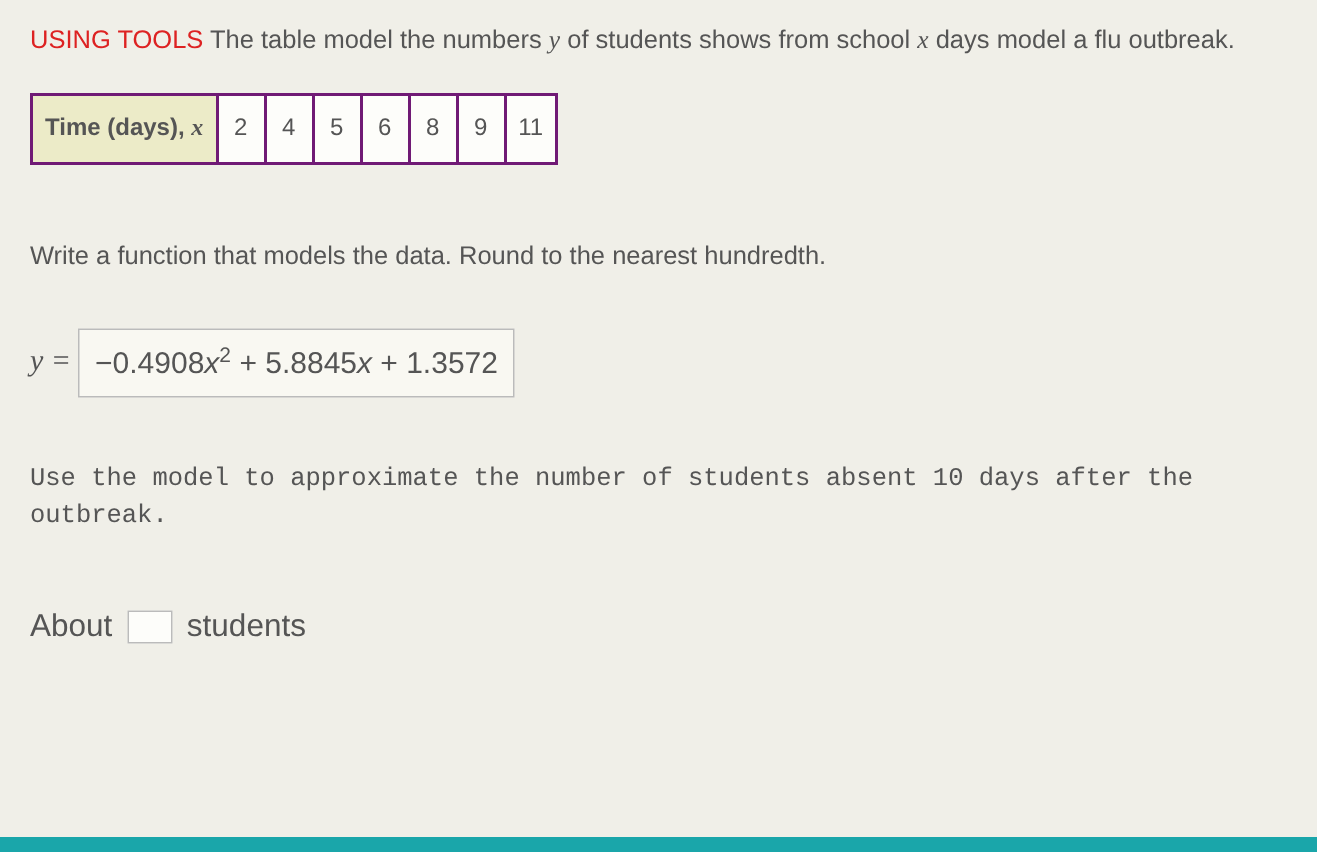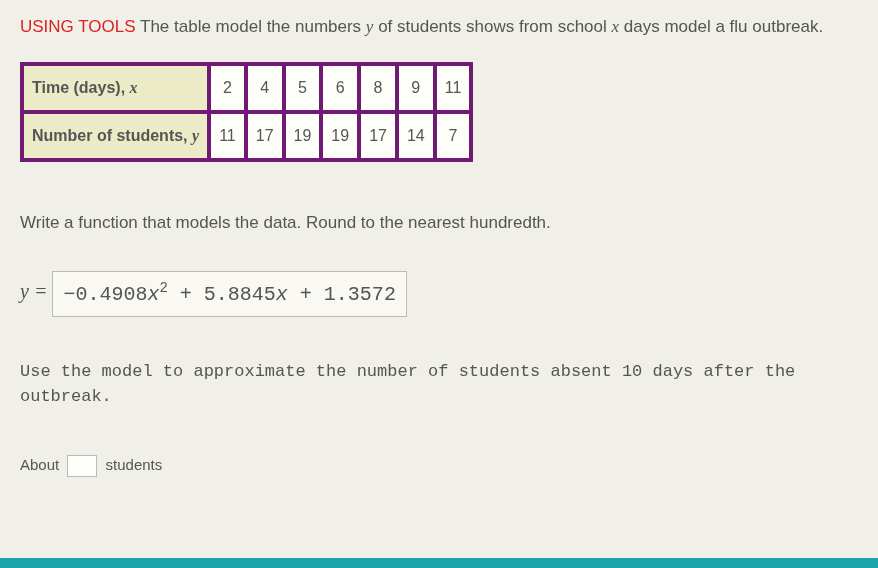--- a/index.html
+++ b/index.html
@@ -18,21 +18,21 @@
     .red-bold { color: #d22; font-weight: normal; }
     .math-var { font-style: italic; font-family: "Times New Roman", serif; }
     .intro { margin-bottom: 22px; }
     table.data {
       border-collapse: collapse;
       border: 1px solid #bbb;
       background: #fff;
       margin-bottom: 48px;
     }
     table.data th, table.data td {
-      border: 4px solid #701a75;
+      border: 2px solid #701a75;
       padding: 10px 8px;
       text-align: left;
       font-weight: normal;
       color: #555;
       font-size: 16px;
       vertical-align: top;
     }
     table.data th {
       background: #ecebc8;
       font-weight: bold;
@@ -45,28 +45,28 @@
       min-width: 32px;
     }
     .prompt { margin-bottom: 36px; }
     .eq-row { margin-bottom: 42px; font-family: "Times New Roman", serif; font-size: 20px; }
     .eq-row .lhs { font-style: italic; }
     .eq-box {
       display: inline-block;
       border: 1px solid #bbb;
       background: #f9f8f2;
       padding: 6px 10px;
-      font-family: Liberation Mono, monospace;
+      font-family: Liberation Sans, sans-serif;
       font-size: 20px;
       vertical-align: middle;
     }
     .eq-box .v { font-style: italic; }
     .eq-box sup { font-size: 0.7em; font-style: normal; }
     .prompt2 { margin-bottom: 44px; font-family: Liberation Mono, monospace; }
-    .answer-row { font-size: 15px; color: #555; }
+    .answer-row { font-size: 21px; color: #555; }
     .small-box {
       display: inline-block;
       width: 30px;
       height: 22px;
       border: 1px solid #bbb;
       background: #fdfdfa;
       vertical-align: middle;
       margin: 0 4px;
     }
     .bottom-bar {
@@ -93,32 +93,20 @@
       <span>Time (days), </span><span class="math-var">x</span>
     </th>
     <td>2</td>
     <td>4</td>
     <td>5</td>
     <td>6</td>
     <td>8</td>
     <td>9</td>
     <td>11</td>
   </tr>
-  <tr>
-    <th>
-      <span>Number of students, </span><span class="math-var">y</span>
-    </th>
-    <td>11</td>
-    <td>17</td>
-    <td>19</td>
-    <td>19</td>
-    <td>17</td>
-    <td>14</td>
-    <td>7</td>
-  </tr>
 </tbody>
   </table>
 
 <div class="prompt">Write a function that models the data. Round to the nearest hundredth.</div>
 
 <div class="eq-row">
   <span class="lhs">y = </span>
   <span class="eq-box">
     <span>−0.4908</span><span class="v">x</span><sup>2</sup><span> + 5.8845</span><span class="v">x</span><span> + 1.3572</span>
   </span>

